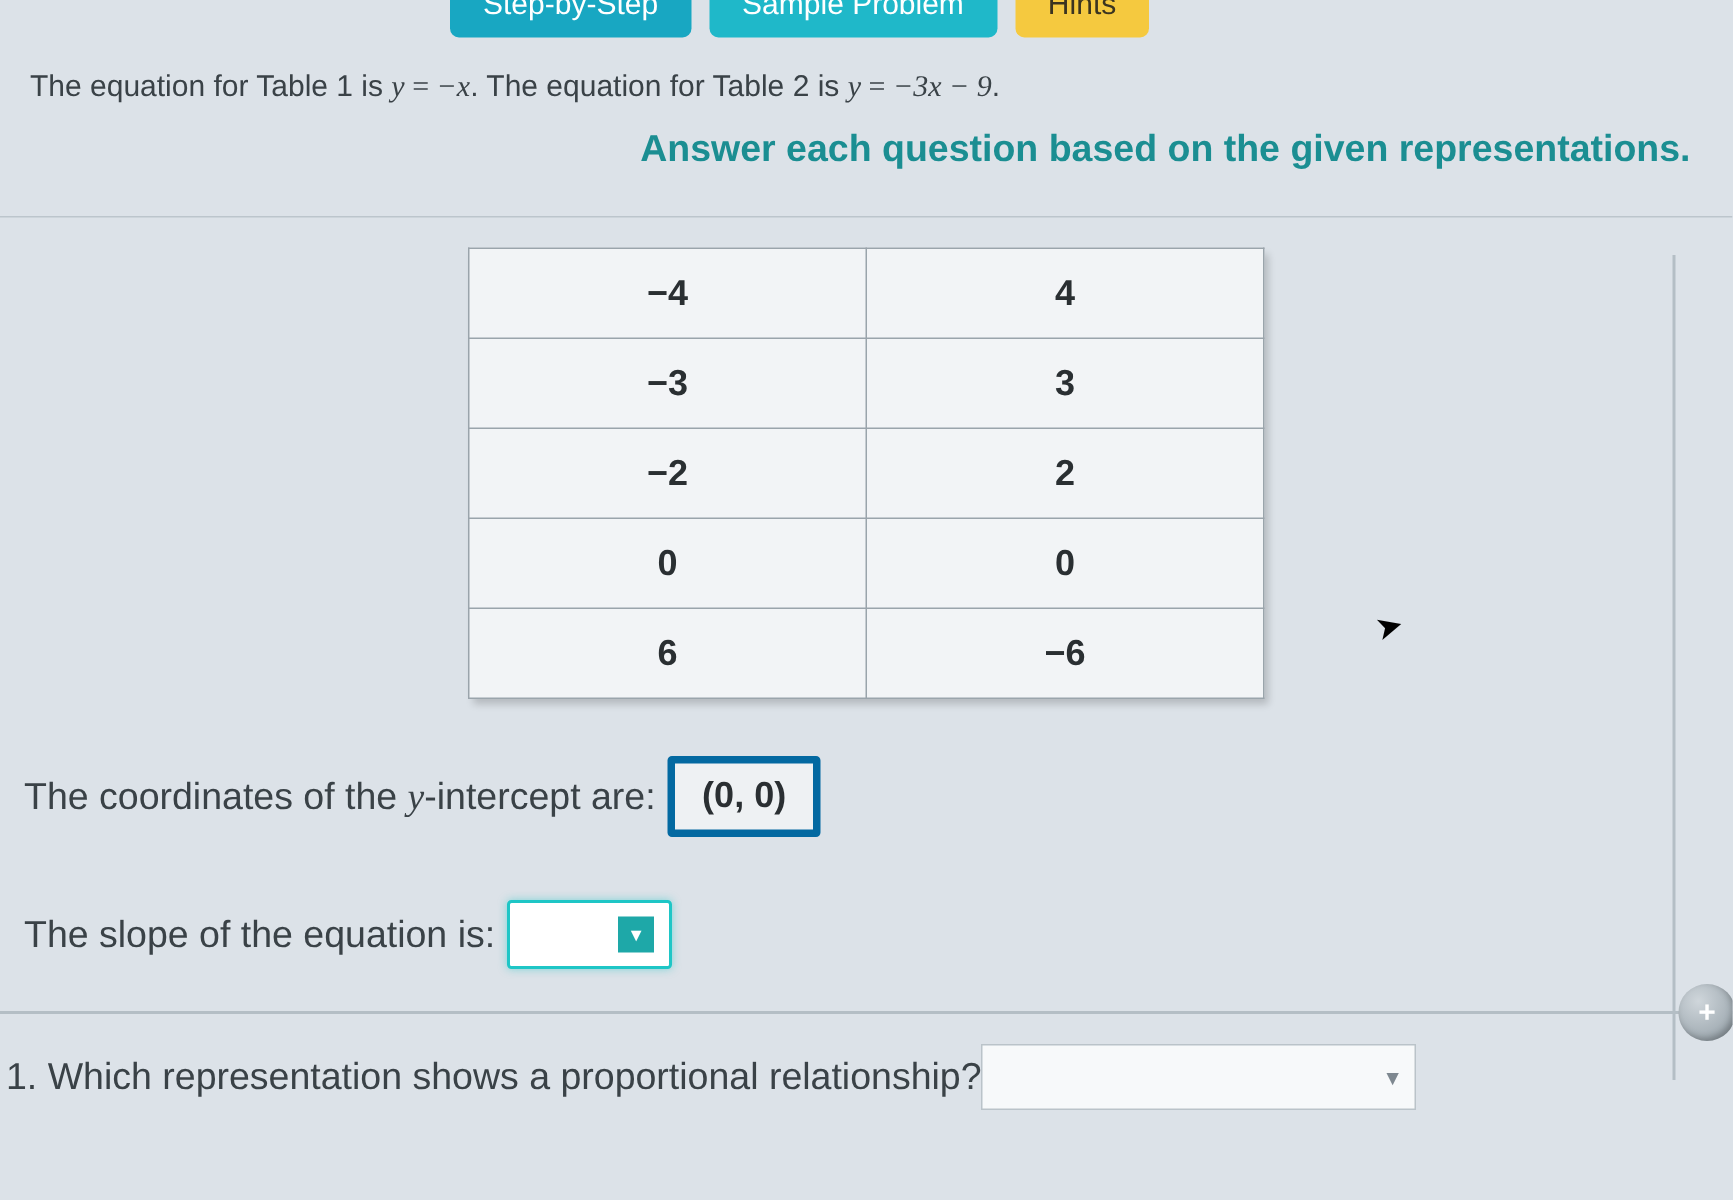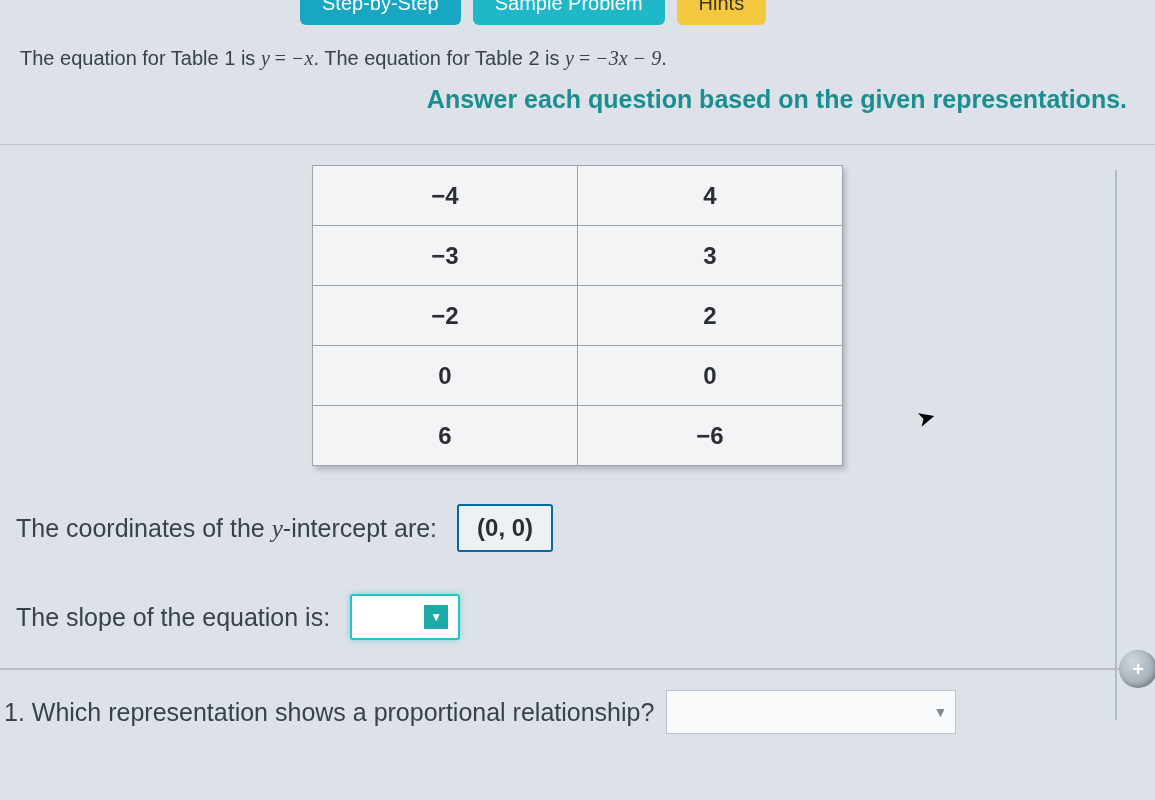--- a/index.html
+++ b/index.html
@@ -91,25 +91,25 @@
       font-size: 22px;
       color: #000;
       transform: rotate(-15deg);
     }
     .question-row {
       font-size: 25px;
       color: #3a4247;
       padding: 10px 0 10px 16px;
       display: flex;
       align-items: center;
-      gap: 20px;
+      gap: 8px;
     }
     .answer-box {
       background: #eef1f3;
-      border: 2px solid #0369a1;
+      border: 5px solid #0369a1;
       padding: 8px 18px;
       font-size: 24px;
       font-weight: 600;
       color: #2a2f32;
       border-radius: 3px;
     }
     .dropdown {
       background: #fff;
       border: 2px solid #1ec6c6;
       box-shadow: 0 0 6px rgba(30,198,198,0.5);
@@ -135,21 +135,20 @@
       border-top: 2px solid #b4bec5;
       margin-top: 18px;
       padding: 20px 0 0 4px;
       position: relative;
     }
     .bottom-q {
       font-size: 25px;
       color: #3a4247;
       display: flex;
       align-items: center;
-      gap: 12px;
     }
     .bottom-answer {
       background: #f7f9fa;
       border: 1px solid #bac3c9;
       width: 290px;
       height: 44px;
       display: flex;
       align-items: center;
       justify-content: flex-end;
       padding-right: 8px;

